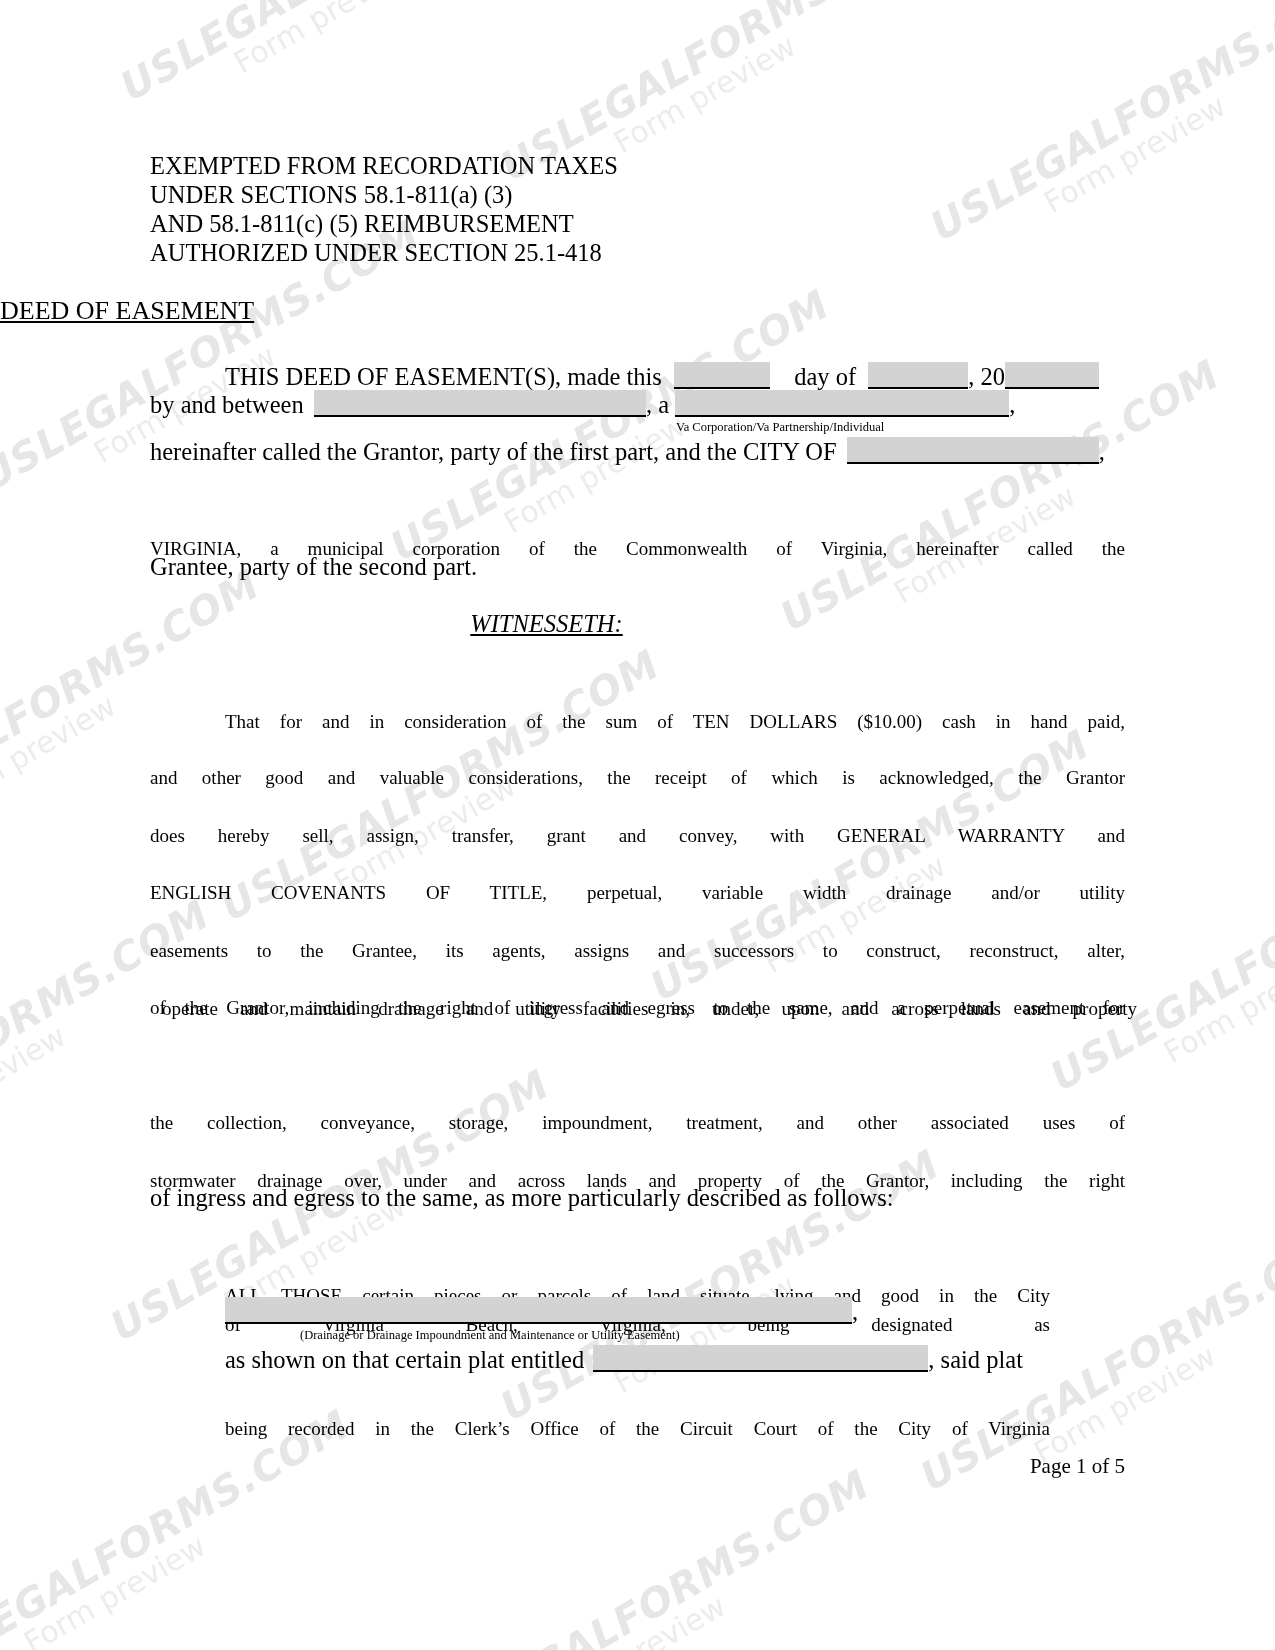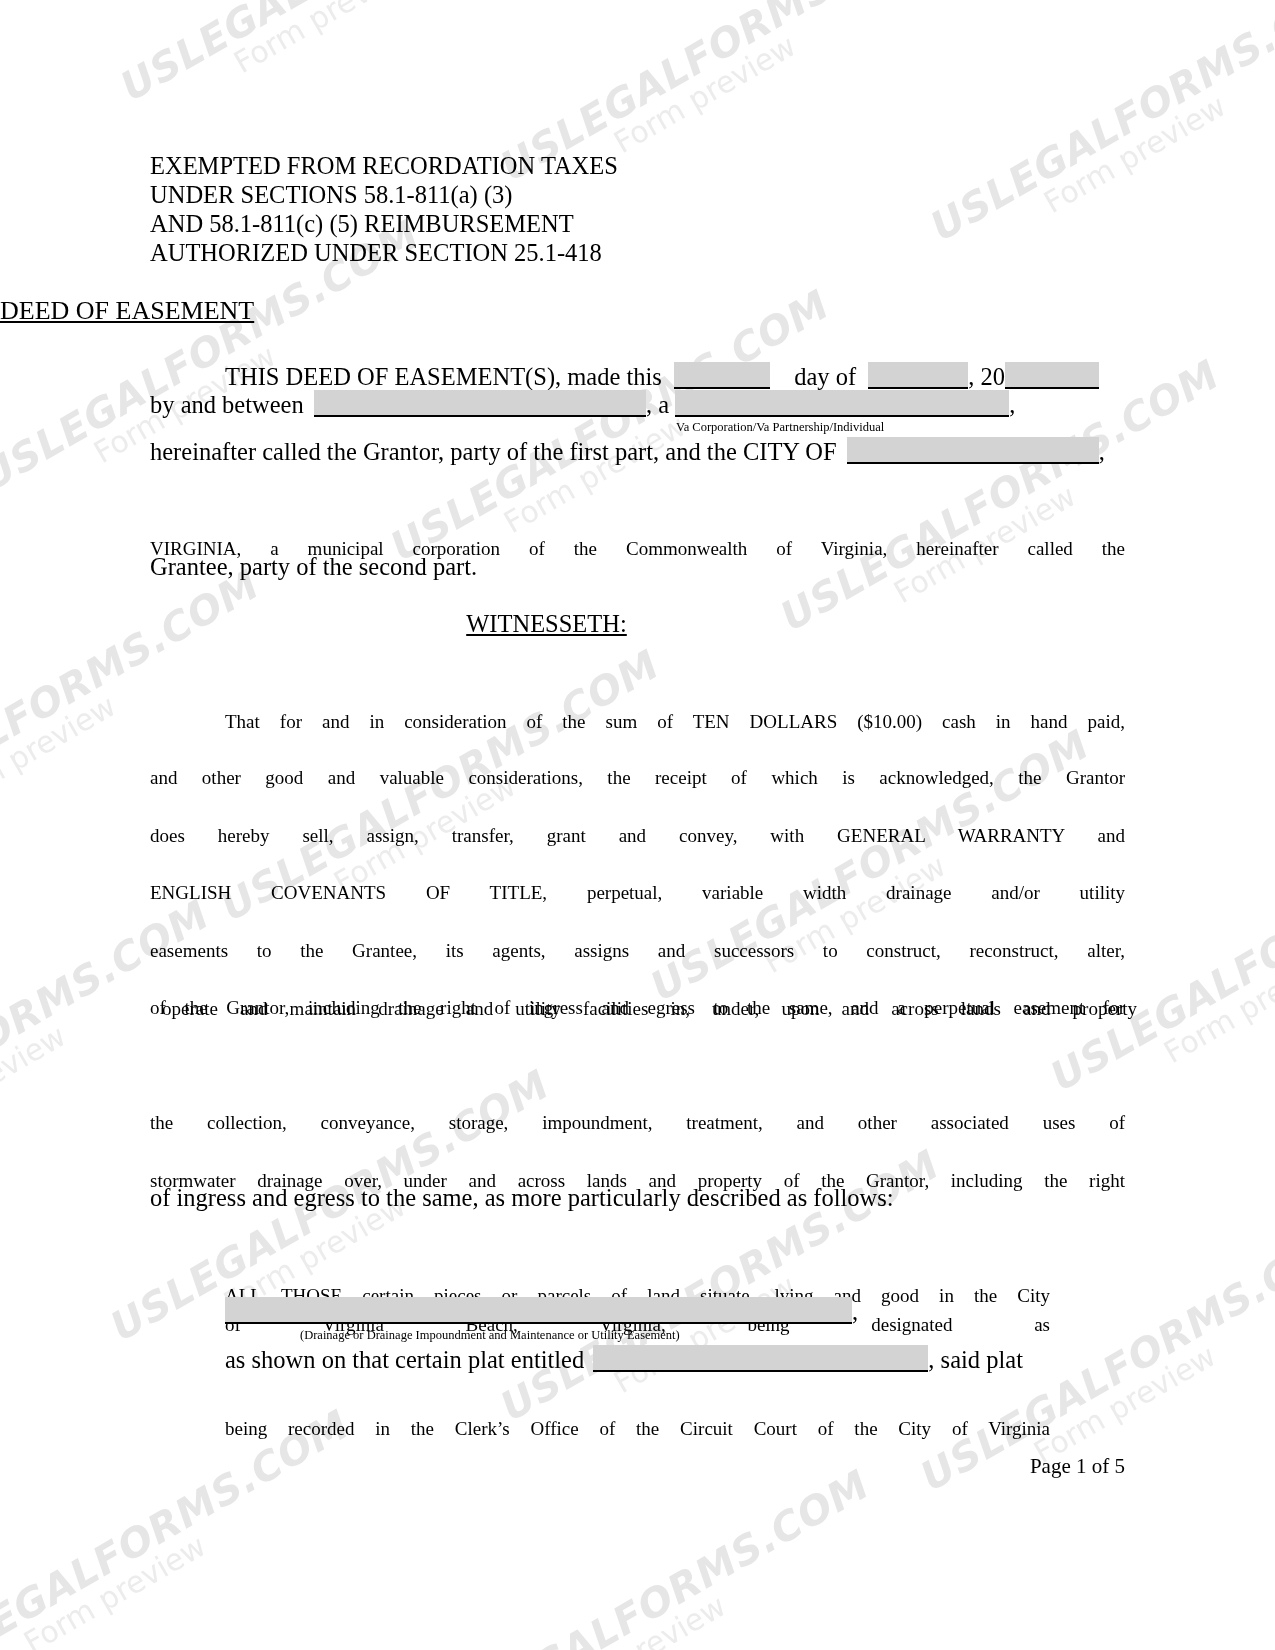--- a/index.html
+++ b/index.html
@@ -110,21 +110,21 @@
     <div class="small" style="left:676px; top:420px;">Va Corporation/Va Partnership/Individual</div>
 
     <div class="t" style="left:150px; top:437px;">
       <span>hereinafter called the Grantor, party of the first part, and the CITY OF</span>
       <span class="blank" style="width:252px; margin-left:4px;"></span><span>,</span>
     </div>
 
     <div class="just" style="left:150px; width:975px; top:494px;">VIRGINIA, a municipal corporation of the Commonwealth of Virginia, hereinafter called the</div>
     <div class="t" style="left:150px; top:552px;">Grantee, party of the second part.</div>
 
-    <div class="t u" style="left:0; width:1093px; text-align:center; top:609px;">WITNESSETH:</div>
+    <div class="t u" style="left:0; width:1093px; text-align:center; top:609px;font-style:italic;">WITNESSETH:</div>
 
     <div class="just" style="left:225px; width:900px; top:667px;">That for and in consideration of the sum of TEN DOLLARS ($10.00) cash in hand paid,</div>
     <div class="just" style="left:150px; width:975px; top:723px;">and other good and valuable considerations, the receipt of which is acknowledged, the Grantor</div>
     <div class="just" style="left:150px; width:975px; top:781px;">does hereby sell, assign, transfer, grant and convey, with GENERAL WARRANTY and</div>
     <div class="just" style="left:150px; width:975px; top:838px;">ENGLISH COVENANTS OF TITLE, perpetual, variable width drainage and/or utility</div>
     <div class="just" style="left:150px; width:975px; top:896px;">easements to the Grantee, its agents, assigns and successors to construct, reconstruct, alter,</div>
     <div class="just" style="left:162px; width:975px; top:954px;">operate and maintain drainage and utility facilities in, under, upon and across lands and property</div>
     <div class="just" style="left:150px; width:975px; top:953px;">of the Grantor, including the right of ingress and egress to the same, and a perpetual easement for</div>
     <div class="just" style="left:150px; width:975px; top:1068px;">the collection, conveyance, storage, impoundment, treatment, and other associated uses of</div>
     <div class="just" style="left:150px; width:975px; top:1126px;">stormwater drainage over, under and across lands and property of the Grantor, including the right</div>

